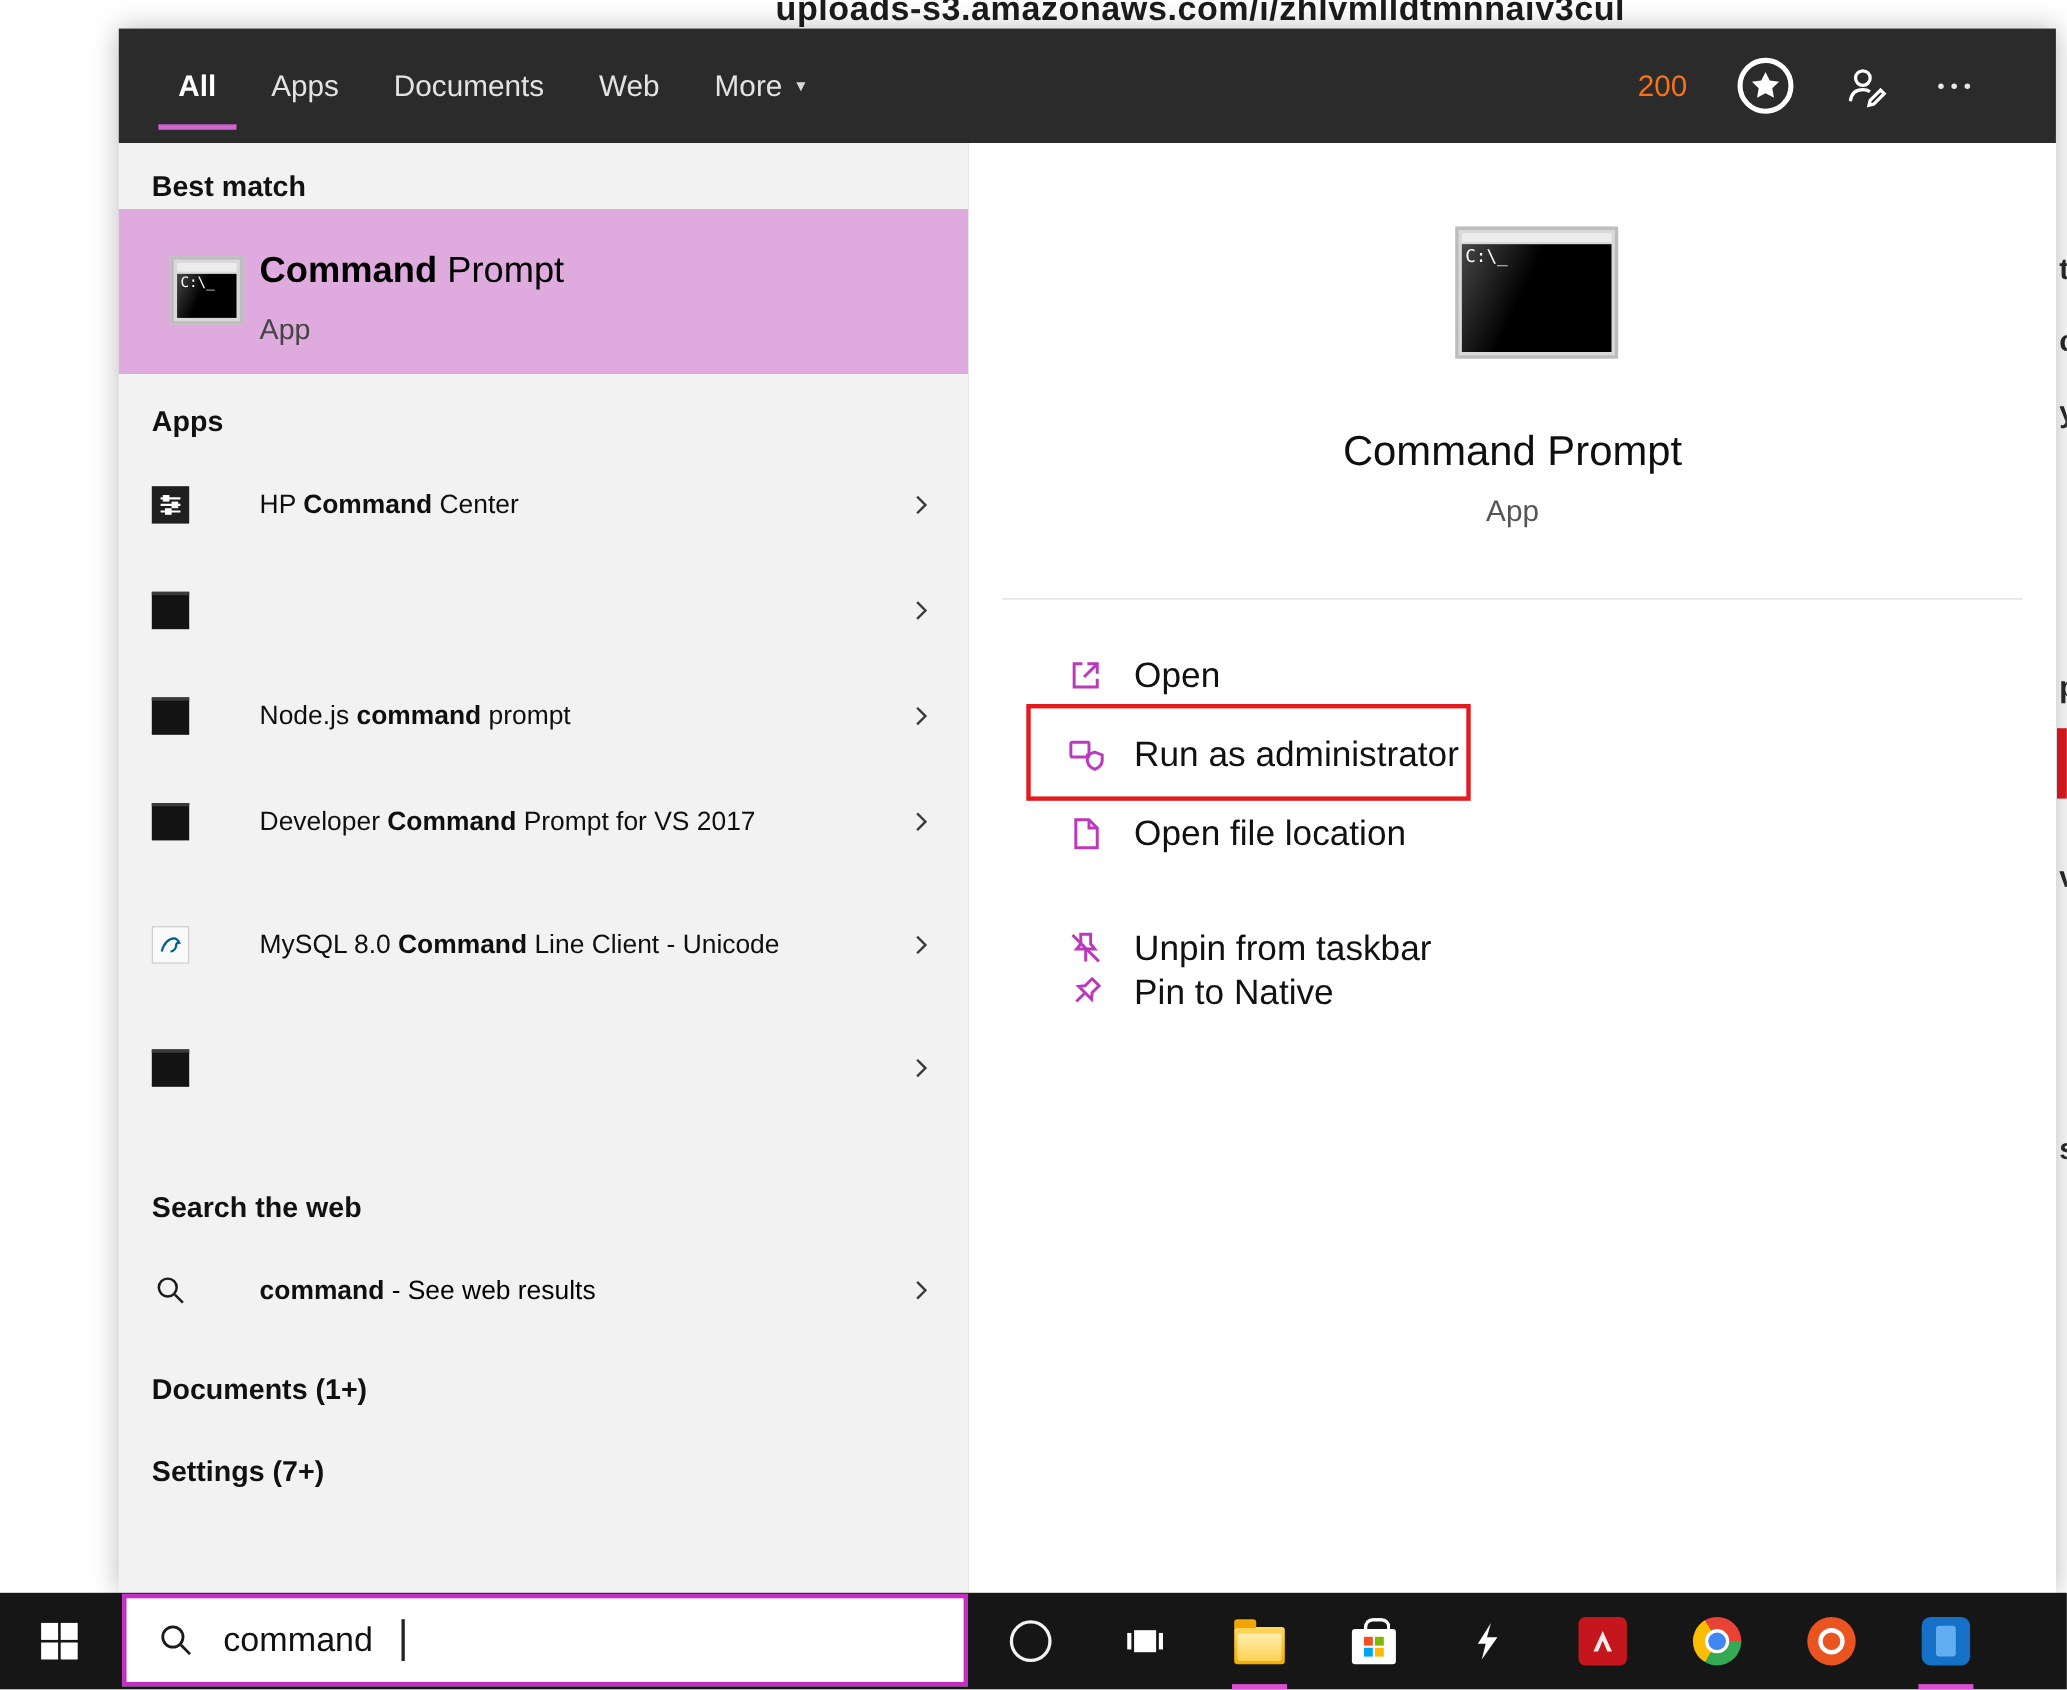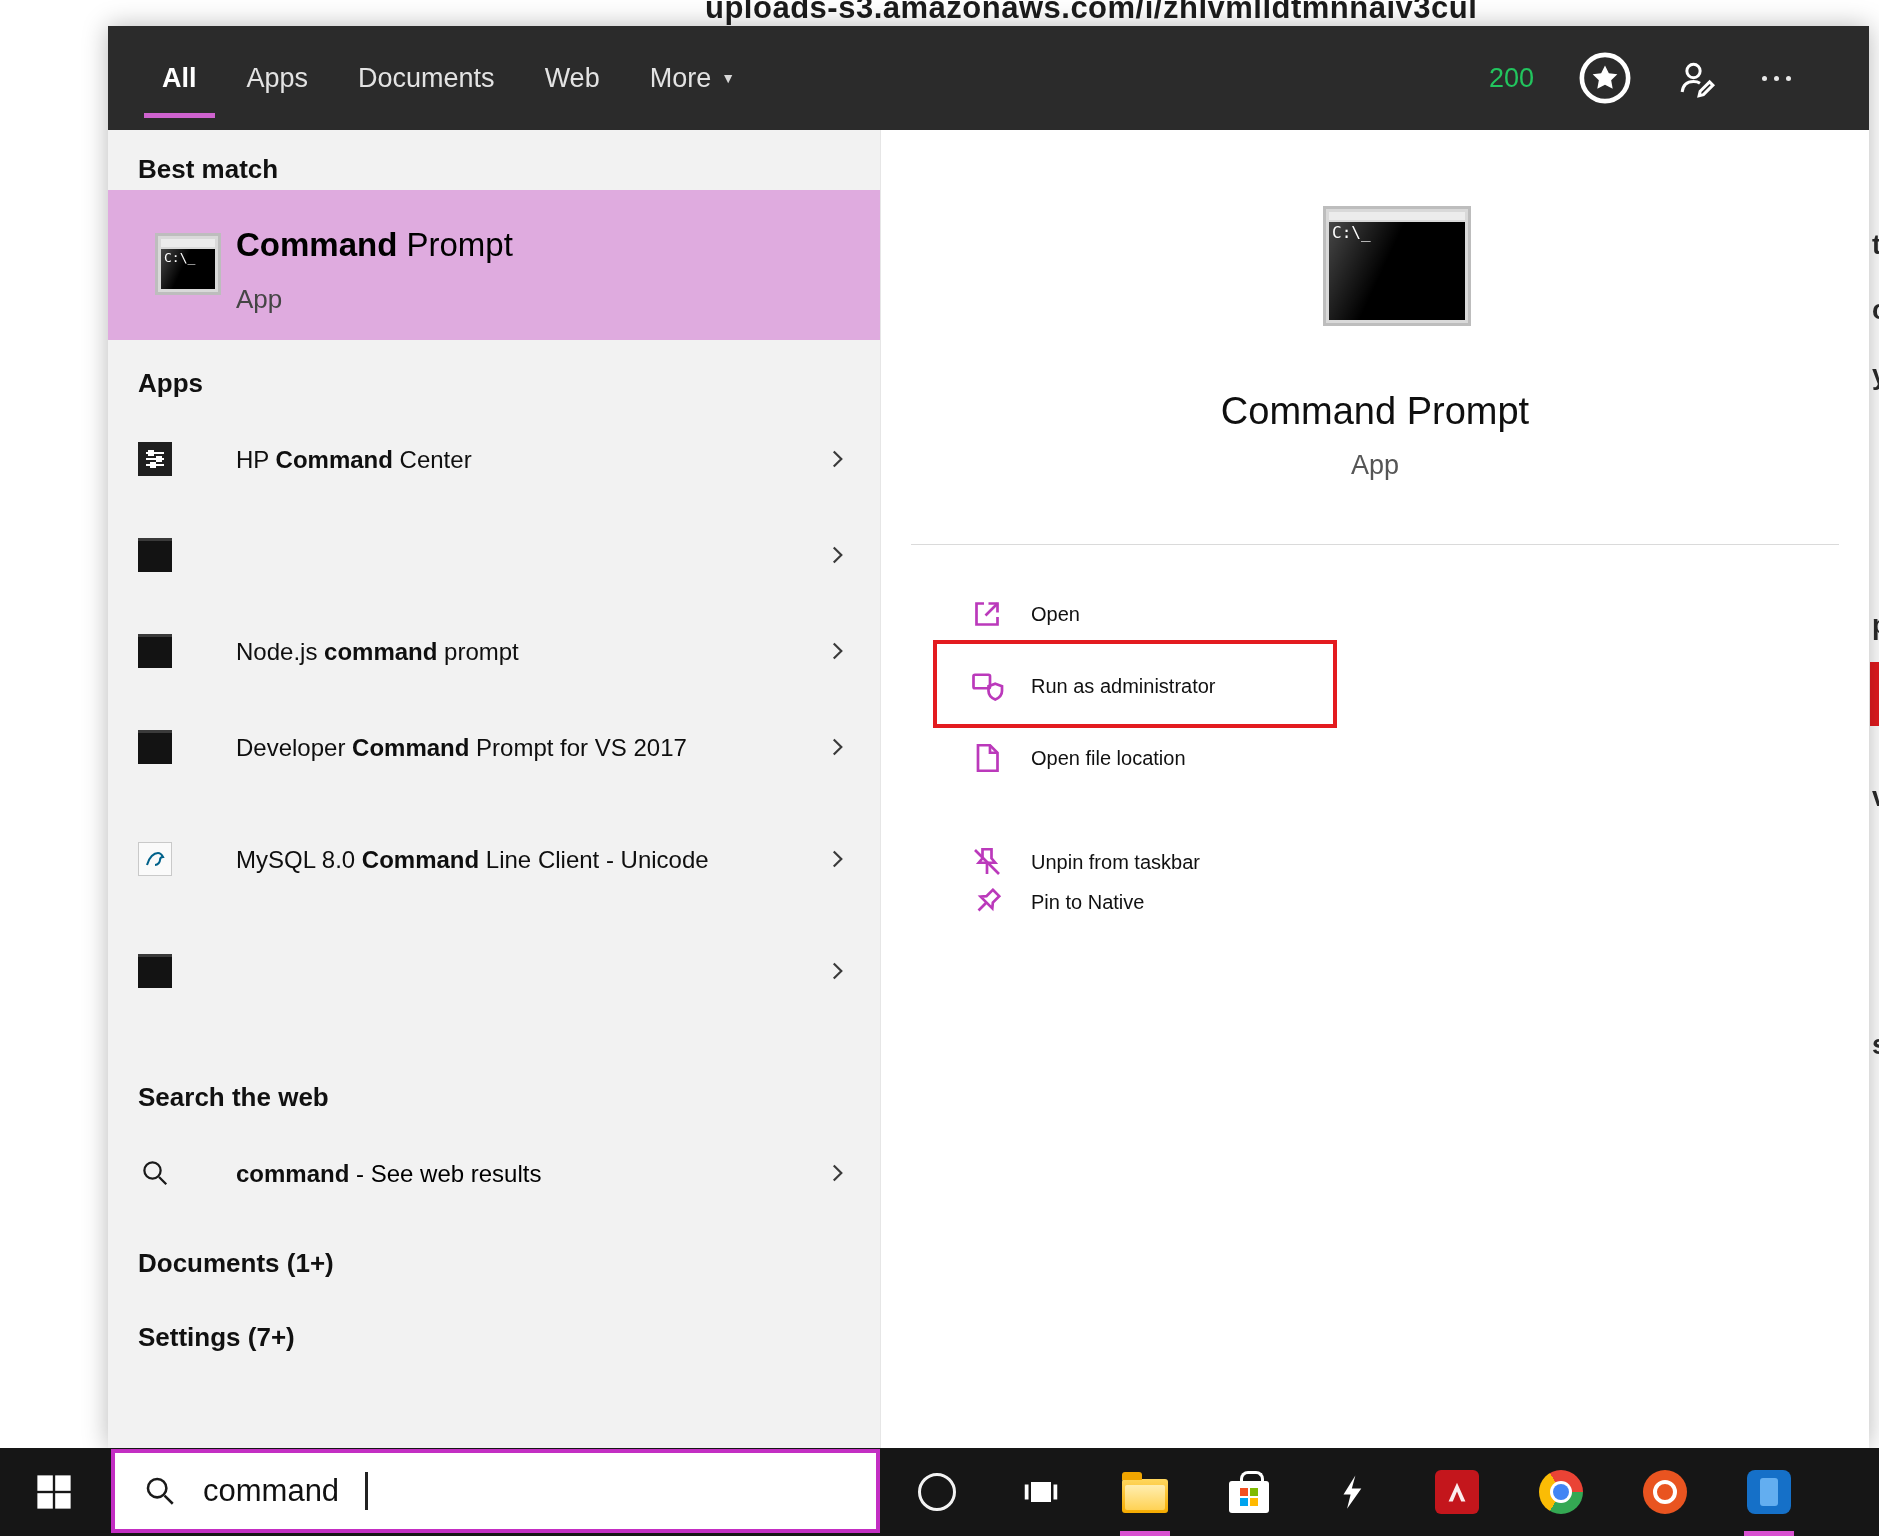--- a/index.html
+++ b/index.html
@@ -21,21 +21,21 @@
     align-items:center; padding-left:54px; }
   .tabs { display:flex; align-items:center; height:100%; }
   .tab { position:relative; height:100%; display:flex; align-items:center; margin-right:50px;
     font-size:27px; color:#e3e3e3; cursor:default; }
   .tab.active { color:#fff; font-weight:700; }
   .tab.active::after { content:''; position:absolute; left:-18px; right:-18px; bottom:12px;
     height:5px; background:#cf63cf; }
   .tab .caret { font-size:14px; margin-left:10px; color:#d8d8d8; }
   .header-right { position:absolute; right:78px; top:0; height:100%; display:flex;
     align-items:center; gap:44px; }
-  .points { color:#22c55e; font-size:27px; }
+  .points { color:#f97316; font-size:27px; }
   .hdr-ico { display:flex; align-items:center; justify-content:center; }
   .dots { display:flex; gap:7px; }
   .dots i { width:5px; height:5px; border-radius:50%; background:#e8e8e8; }
 
   .left-panel { position:absolute; left:0; top:104px; width:772px; bottom:0;
     background:#f2f2f2; }
   .right-panel { position:absolute; left:772px; top:104px; right:0; bottom:0; background:#fff;
     border-left:1px solid #e6e6e6; }
 
   .section-label { position:absolute; left:30px; font-size:26px; font-weight:700; color:#111; }
@@ -74,21 +74,21 @@
   
   .rp-title { position:absolute; top:260px; left:0; width:100%; text-align:center;
     font-size:38px; color:#0f0f0f; }
   .rp-sub { position:absolute; top:320px; left:0; width:100%; text-align:center;
     font-size:27px; color:#555; }
   .rp-div { position:absolute; top:414px; left:30px; right:30px; height:1px; background:#dadada; }
   .action-row { position:absolute; left:0; right:0; height:72px; }
   .a-icon { position:absolute; left:88px; top:50%; transform:translateY(-50%);
     width:36px; height:36px; }
   .a-label { position:absolute; left:150px; top:50%; transform:translateY(-50%);
-    font-size:20px; color:#111; white-space:nowrap; }
+    font-size:32px; color:#111; white-space:nowrap; }
   .red-box { position:absolute; left:52px; top:510px; width:404px; height:88px;
     border:4px solid #e31b1f; }
 
   
   .taskbar { position:absolute; left:0; top:1448px; width:1879px; height:88px;
     background:#161616; z-index:6; }
   .start { position:absolute; left:0; top:0; width:108px; height:88px; display:flex;
     align-items:center; justify-content:center; }
   .searchbox { position:absolute; left:111px; top:1px; width:769px; height:84px;
     background:#fff; border:4px solid #c32ec3; display:flex; align-items:center;

